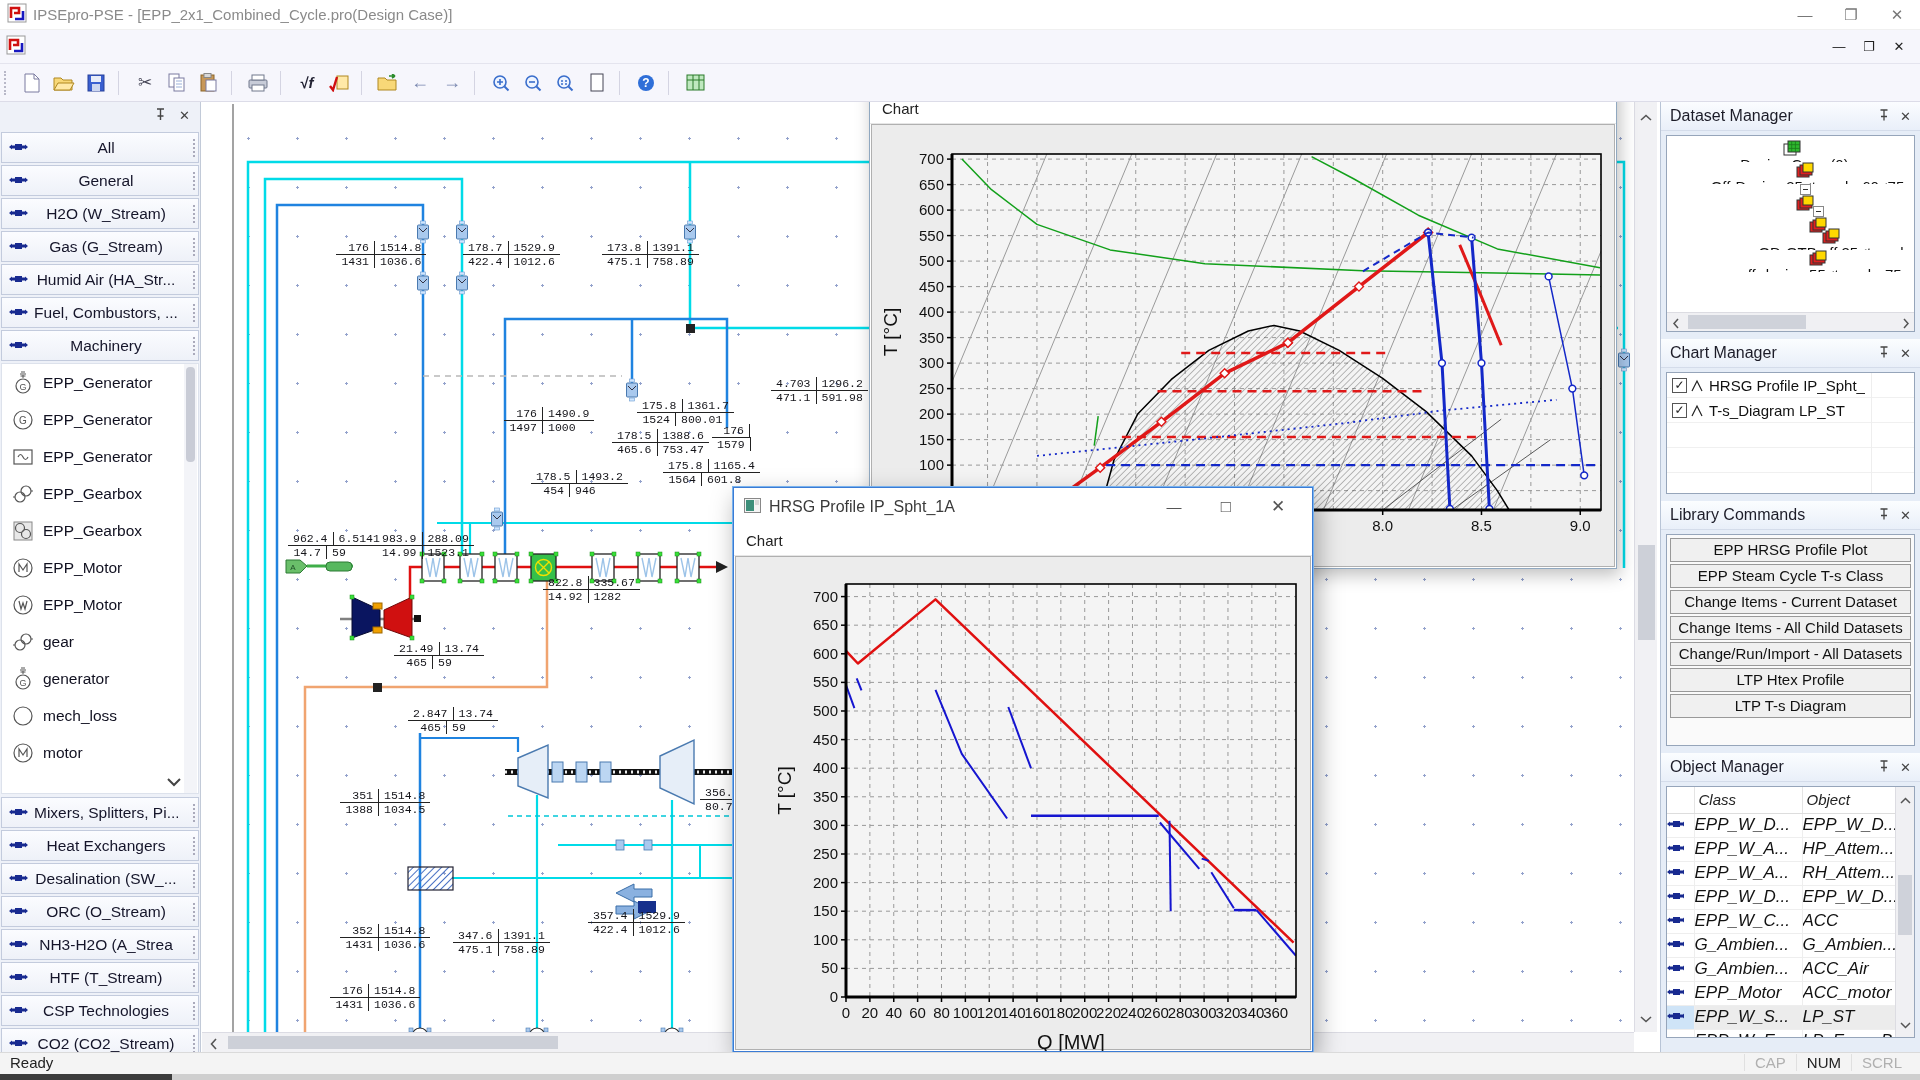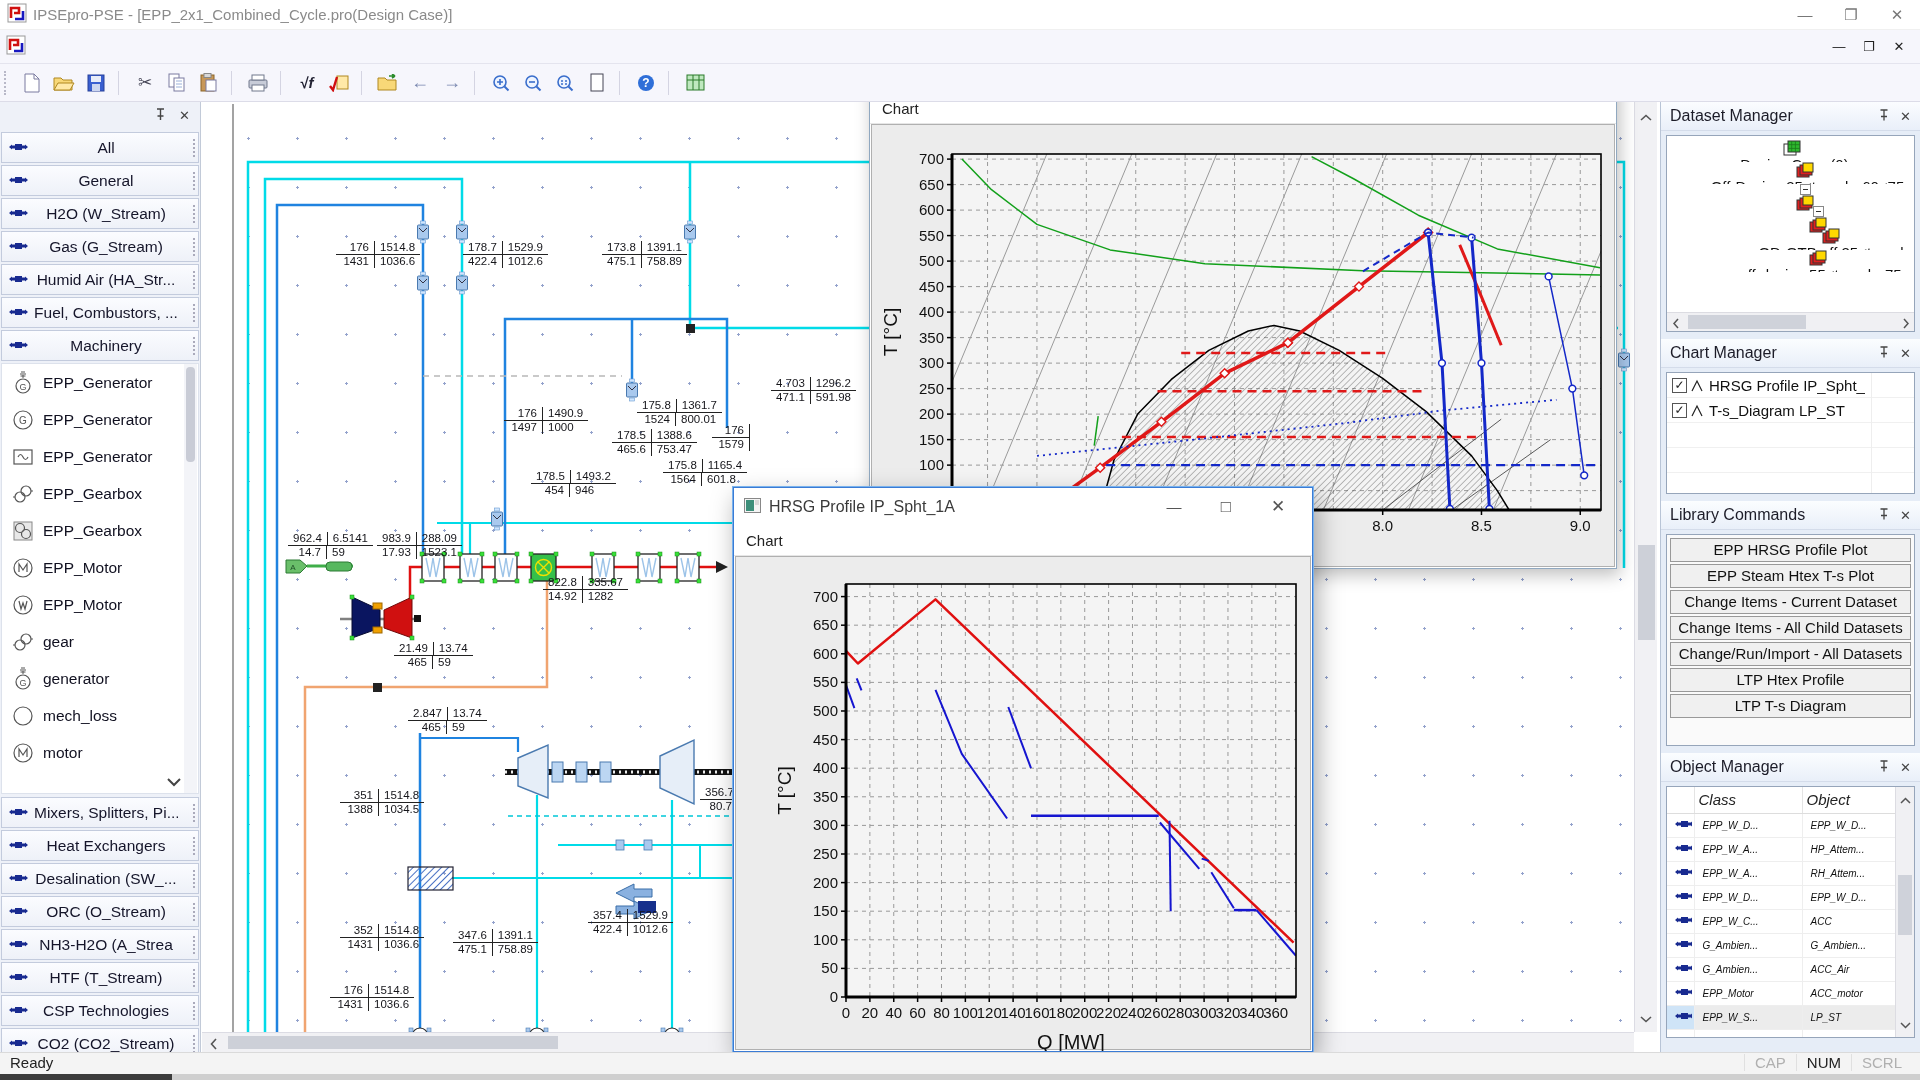--- a/index.html
+++ b/index.html
@@ -31,21 +31,21 @@
   #mach-list { background:#fff; margin:0 1px; position:relative; height:431px; overflow:hidden; border:1px solid #dde2ec; }
   .mitem { height:37px; display:flex; align-items:center; font-size:15.5px; color:#101020; }
   .mitem .micon { width:24px; height:24px; margin:0 8px 0 9px; }
   #mach-scroll { position:absolute; right:1px; top:0; width:13px; height:100%; background:#f3f4f8; }
   #mach-scroll .thumb { position:absolute; left:2px; top:3px; width:9px; height:95px; background:#c9ccd6; border-radius:4px;}
 
   
   #canvasbg { position:absolute; left:202px; top:102px; width:1456px; height:950px; background:#fff; z-index:1;
     background-image:radial-gradient(#93a2cc 1.15px, transparent 1.3px); background-size:49px 49px; background-position:22px 12px;}
   #flow-svg { position:absolute; left:0; top:0; width:1920px; height:1080px; z-index:2; pointer-events:none;}
-  .xlabel { position:absolute; z-index:3; font-size:11.5px; color:#15151a; background:transparent; line-height:13px; white-space:nowrap;}
+  .xlabel { position:absolute; z-index:3; font-size:11.5px; color:#15151a; background:transparent; line-height:13px; white-space:nowrap;font-family:Liberation Mono, monospace;}
   .xlabel .r { display:flex; }
   .xlabel .r.b { border-top:1px solid #222; }
   .xlabel span { padding:0 5px; min-width:38px; text-align:right; }
   .xlabel span.c2 { border-left:1px solid #222; text-align:left; }
   .xlabel.half span { border-right:1px solid #222; }
   #canv-vscroll { position:absolute; left:1634px; top:102px; width:23px; height:930px; background:#f1f1f4; border-left:1px solid #dcdce4; z-index:4;}
   #canv-vscroll .thumb { position:absolute; left:3px; top:443px; width:17px; height:95px; background:#cdd0d8; }
   #canv-hscroll { position:absolute; left:202px; top:1032px; width:1432px; height:20px; background:#f1f1f4; border-top:1px solid #dcdce4; z-index:4;}
   #canv-hscroll .thumb { position:absolute; left:26px; top:3px; width:330px; height:13px; background:#cdd0d8;}
   .chev { color:#555; font-size:13px; position:absolute; }
@@ -71,21 +71,21 @@
   .treerow { height:22px; display:flex; align-items:center; font-size:15px; color:#111; white-space:nowrap;flex-direction:column;}
   .treerow .exp { width:11px; height:11px; border:1px solid #888; background:#fff; margin-right:5px; position:relative; flex:0 0 auto;}
   .treerow .exp::after { content:""; position:absolute; left:2px; top:4px; width:5px; height:1px; background:#333;}
   .hscroll { position:absolute; left:0; right:0; bottom:0; height:19px; background:#f0f0f3; border-top:1px solid #dcdce2;}
   .hscroll .thumb { position:absolute; left:21px; top:2px; width:118px; height:14px; background:#cfd2da;}
   .cmrow { height:25px; display:flex; align-items:center; font-size:15px; color:#111;}
   .cmrow .chk { width:15px; height:15px; border:1px solid #555; margin:0 4px 0 5px; text-align:center; line-height:13px; font-size:12px; color:#222;}
   .libbtn { margin:0 3px 2px 3px; height:24px; background:#f0f0f0; border:1px solid #999; text-align:center; line-height:22px; font-size:15px; color:#111;}
   table.objtbl { border-collapse:collapse; width:232px; table-layout:fixed;font-style:italic; }
   table.objtbl th { font-weight:normal; text-align:left; font-size:15px; color:#222; height:26px; border-bottom:1px solid #ddd; border-right:1px solid #e4e4e4; padding-left:4px;}
-  table.objtbl td { font-size:10px; color:#111; height:24px; border-bottom:1px solid #eee; border-right:1px solid #eee; padding-left:8px; white-space:nowrap; overflow:hidden;}
+  table.objtbl td { font-size:17px; color:#111; height:24px; border-bottom:1px solid #eee; border-right:1px solid #eee; padding-left:0; white-space:nowrap; overflow:hidden;}
   tr.sel { background:#ececec; }
   .vscroll { position:absolute; right:0; top:0; bottom:0; width:19px; background:#f0f0f3; border-left:1px solid #dcdce2;}
   .vscroll .thumb { position:absolute; left:2px; top:88px; width:14px; height:60px; background:#cfd2da;}
 
   
   #statusbar { position:absolute; left:0; top:1052px; width:1920px; height:22px; background:#f4f4f4; border-top:1px solid #dadada; z-index:40; font-size:15px; color:#222;}
   #statusbar .left { position:absolute; left:10px; top:1px; }
   #statusbar .keys { position:absolute; right:8px; top:1px; display:flex; }
   #statusbar .keys span { padding:0 10px; border-left:1px solid #e0e0e0; }
   #statusbar .keys span.off { color:#b0b0b0; }
@@ -747,21 +747,21 @@
           <span>14.7</span>
           <span class="c2">59</span>
         </div>
       </div>
       <div class="xlabel" style="left: 377px; top: 532px; z-index: 3;">
         <div class="r">
           <span>983.9</span>
           <span class="c2">288.09</span>
         </div>
         <div class="r b">
-          <span>17.93</span>
+          <span>14.99</span>
           <span class="c2">1523.1</span>
         </div>
       </div>
       <div class="xlabel" style="left: 543px; top: 576px; z-index: 3;">
         <div class="r">
           <span>822.8</span>
           <span class="c2">335.67</span>
         </div>
         <div class="r b">
           <span>14.92</span>
@@ -1287,21 +1287,21 @@
       <span>Library Commands</span>
       <div class="icons">
           <span><svg width="12" height="12">
               <path d="M2.5,1 h7 M6,1 v6.5 M3,7.5 h6 M6,7.5 v4" stroke="#444" stroke-width="1.3" fill="none"></path>
             </svg></span>
           <span>✕</span>
         </div>
     </div>
     <div class="pbox" id="lib-box" style="height:212px; background:#fafafa; padding-top:3px;">
         <div class="libbtn">EPP HRSG Profile Plot</div>
-        <div class="libbtn">EPP Steam Htex T-s Plot</div>
+        <div class="libbtn">EPP Steam Cycle T-s Class</div>
         <div class="libbtn">Change Items - Current Dataset</div>
         <div class="libbtn">Change Items - All Child Datasets</div>
         <div class="libbtn">Change/Run/Import - All Datasets</div>
         <div class="libbtn">LTP Htex Profile</div>
         <div class="libbtn">LTP T-s Diagram</div>
       </div>
 
     <div class="phead" style="margin-top:7px;">
       <span>Object Manager</span>
       <div class="icons">

